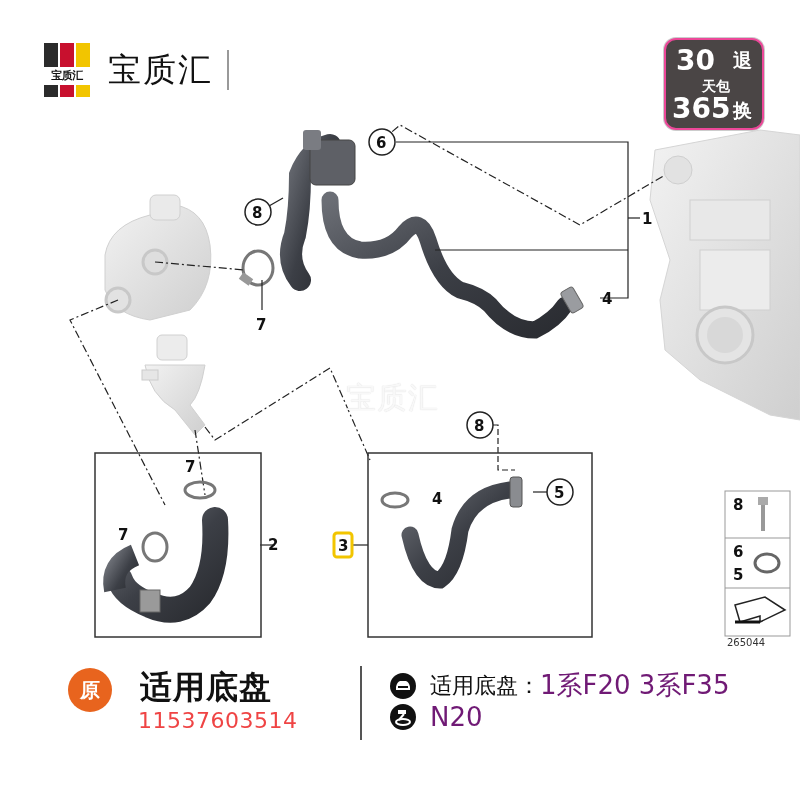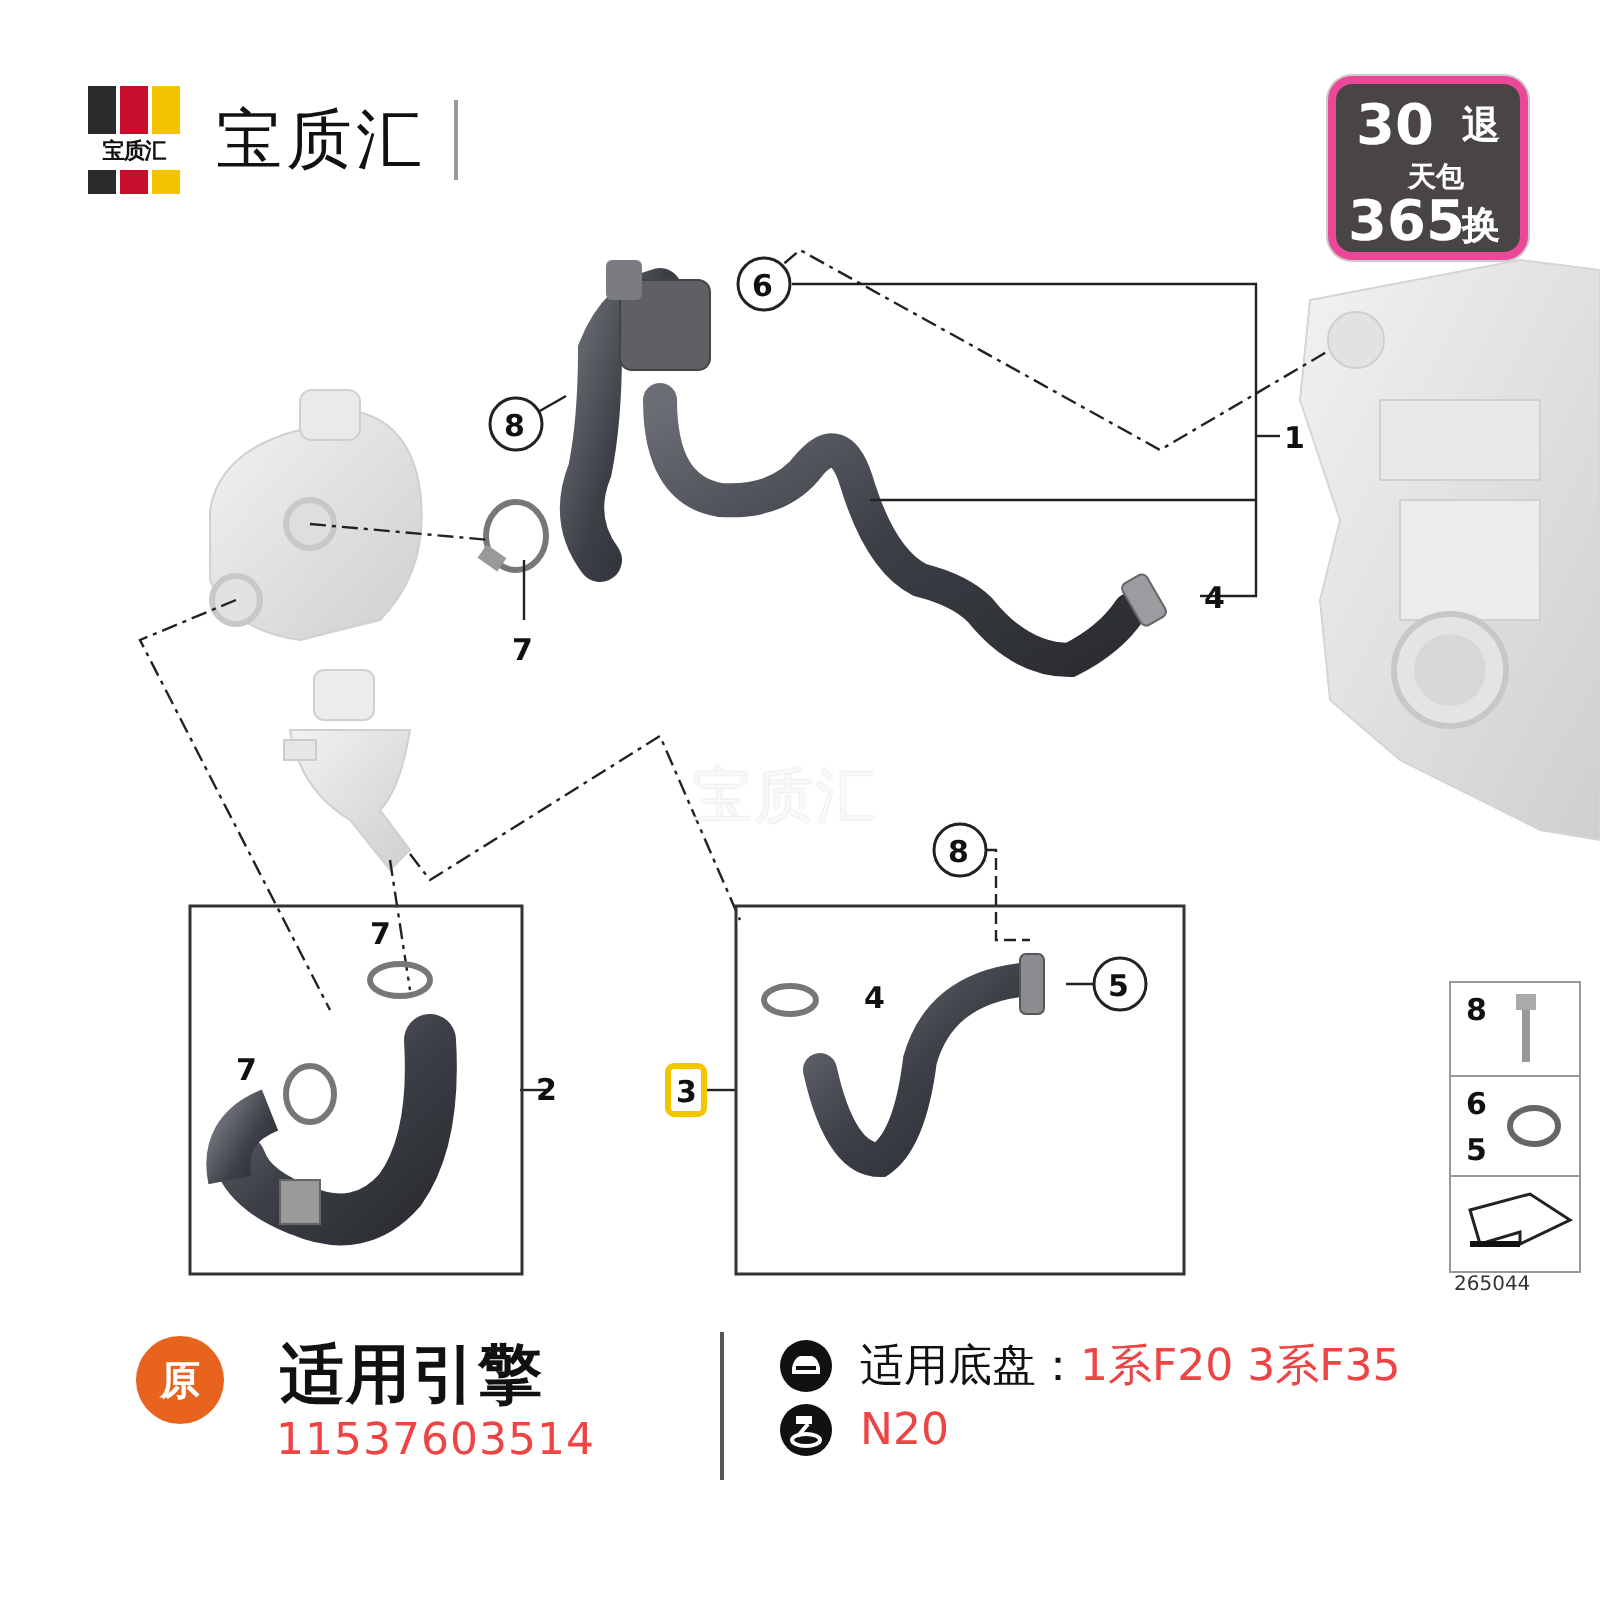--- a/index.html
+++ b/index.html
@@ -14,21 +14,21 @@
   .flag .b2 { left:16px; background:#c8102e; }
   .flag .b3 { left:32px; background:#f2c500; }
   .flag .mid { position:absolute; left:0; top:24px; width:46px; height:18px; background:#fff;
                font-size:11px; font-weight:bold; text-align:center; line-height:18px; color:#111; letter-spacing:-0.5px;}
   .brand-name { margin-left:18px; font-size:33px; font-weight:normal; color:#111; letter-spacing:2px; }
   .brand-sep { width:2px; height:40px; background:#999; margin:0 14px 0 14px; }
   .brand-slogan { font-size:33px; font-weight:bold; color:#111; letter-spacing:2px; }
 
   
   .badge { position:absolute; left:664px; top:38px; width:100px; height:92px; background:#4a4545;
-           border-radius:12px; border:4px solid #ec4899; box-shadow:0 0 0 1px #ccc; color:#fff; }
+           border-radius:12px; border:2px solid #ec4899; box-shadow:0 0 0 1px #ccc; color:#fff; }
   .badge .n1 { position:absolute; left:10px; top:4px; font-size:28px; font-weight:bold; }
   .badge .t1 { position:absolute; right:10px; top:8px; font-size:19px; font-weight:bold; }
   .badge .mid { position:absolute; left:36px; top:38px; font-size:14px; font-weight:bold; }
   .badge .n2 { position:absolute; left:6px; top:52px; font-size:28px; font-weight:bold; }
   .badge .t2 { position:absolute; right:10px; top:58px; font-size:19px; font-weight:bold; }
 
   
   .diagram { position:absolute; left:0; top:0; width:800px; height:660px; }
   .callout { font-family:"DejaVu Sans", sans-serif; font-weight:bold; font-size:15px; fill:#111; }
   .watermark { position:absolute; left:346px; top:378px; font-size:30px; color:rgba(255,255,255,0.85);
@@ -40,21 +40,21 @@
   .orig-badge { position:absolute; left:0; top:0; width:44px; height:44px; border-radius:50%;
                 background:#e8641e; color:#fff; font-size:20px; font-weight:bold; text-align:center; line-height:44px; }
   .part-name { position:absolute; left:72px; top:-2px; font-size:32px; font-weight:bold; color:#111; white-space:nowrap; letter-spacing:1px;}
   .part-no { position:absolute; left:70px; top:40px; font-size:22px; color:#ef4444; letter-spacing:0.5px; }
   .footer-sep { position:absolute; left:360px; top:666px; width:2px; height:74px; background:#555; }
   .spec { position:absolute; left:390px; display:flex; align-items:center; white-space:nowrap; }
   .spec.r1 { top:668px; }
   .spec.r2 { top:702px; }
   .spec .ic { width:26px; height:26px; border-radius:50%; background:#111; position:relative; margin-right:14px; }
   .spec .lbl { font-size:22px; font-weight:normal; color:#111; }
-  .spec .val { font-size:22px; color:#ef4444; }
+  .spec .val { font-size:26px; color:#701a75; }
 </style>
 </head>
 <body>
 
 <div class="brand">
   <div class="flag">
     <div class="bar b1"></div>
     <div class="bar b2"></div>
     <div class="bar b3"></div>
     <div class="mid">宝质汇</div>
@@ -184,21 +184,21 @@
 <div class="badge">
   <span class="n1">30</span>
   <span class="t1">退</span>
   <span class="mid">天包</span>
   <span class="n2">365</span>
   <span class="t2">换</span>
 </div>
 
 <div class="footer-left">
   <div class="orig-badge">原</div>
-  <div class="part-name">适用引擎</div>
+  <div class="part-name">适用底盘</div>
   <div class="part-no">11537603514</div>
 </div>
 
 <div class="footer-sep"></div>
 
 <div class="spec r1">
   <span class="ic">
     <svg width="26" height="26" viewBox="0 0 26 26">
         <path d="M6 14 Q7 9 10 8 L16 8 Q19 9 20 14 L20 17 L6 17 Z" fill="#fff"></path>
         <rect x="8" y="13" width="10" height="2" fill="#111"></rect>

